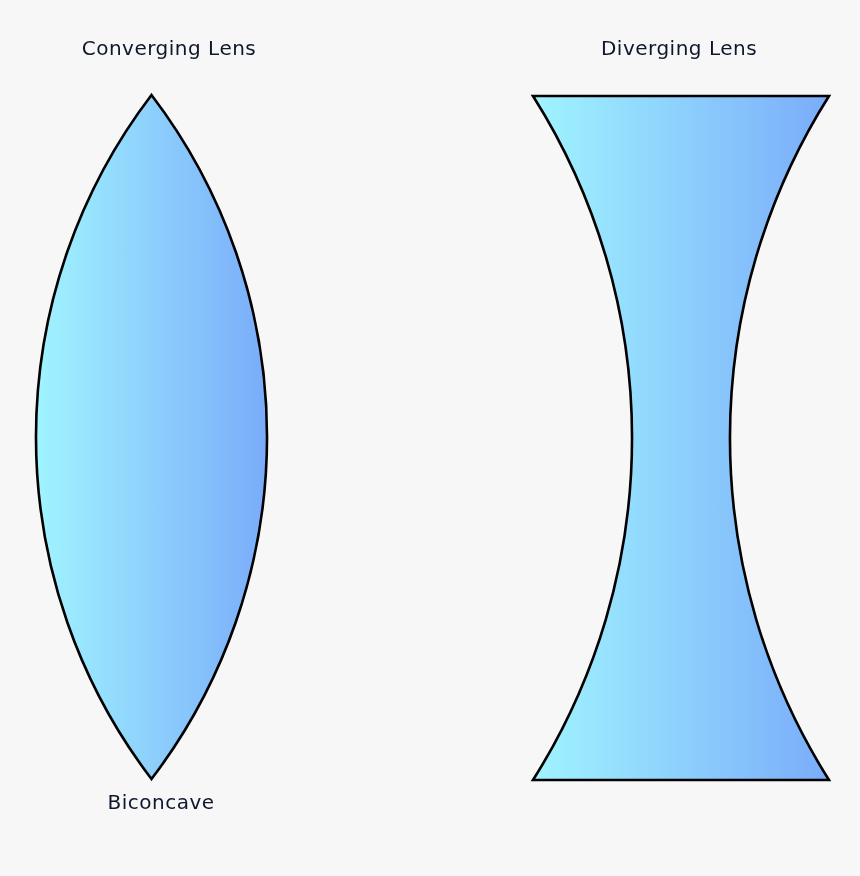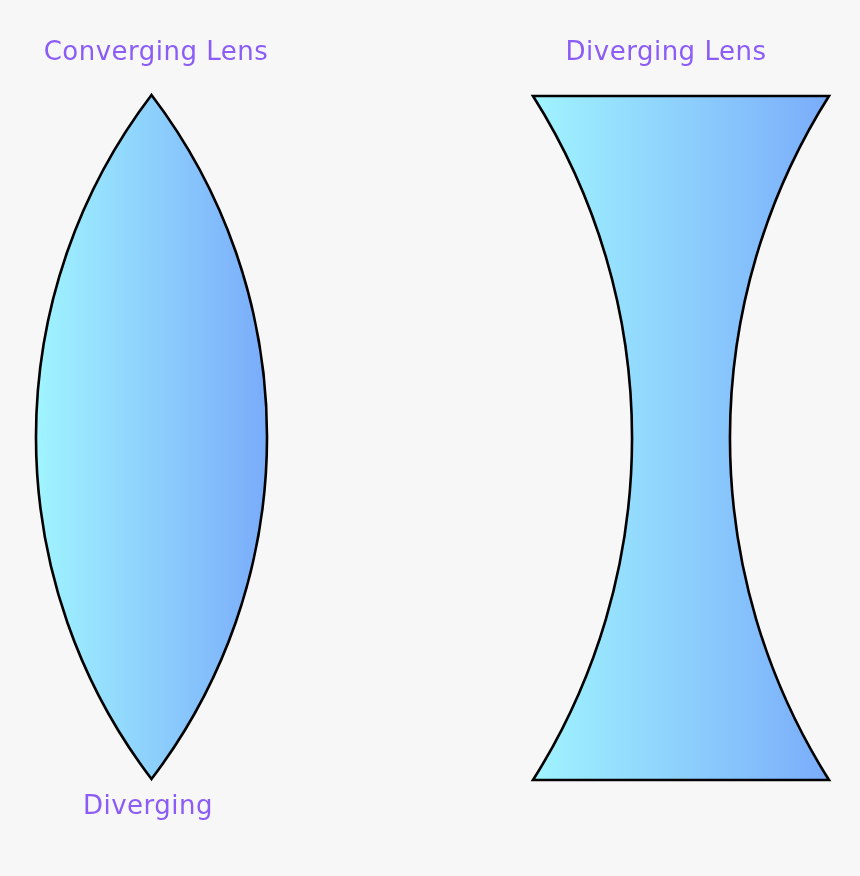--- a/index.html
+++ b/index.html
@@ -22,25 +22,26 @@
   .diagram-svg {
     position: absolute;
     left: 0;
     top: 0;
     width: 860px;
     height: 876px;
   }
   .caption {
     position: absolute;
     transform: translateX(-50%);
-    font-size: 26px;
+    font-size: 20px;
     line-height: 1.1;
-    color: #8b5cf6;
+    color: #0f172a;
     white-space: nowrap;
     letter-spacing: 0.5px;
+    margin-left: 13px;
   }
   .title-converging { left: 156px; top: 37px; }
   .title-diverging  { left: 666px; top: 37px; text-align: right; }
   .label-biconvex   { left: 148px; top: 791px; }
   .label-biconcave  { left: 684px; top: 791px; }
 </style>
 </head>
 <body>
 
 <div class="canvas">
@@ -63,16 +64,16 @@
              A 640 640 0 0 0 829 780
              L 533 780
              A 640 640 0 0 0 533 96
              Z" fill="url(#lensGradient)" stroke-width="2.6" stroke-linejoin="miter" stroke="#000000"></path>
   </svg>
 
   <div class="caption title-converging">Converging Lens</div>
 
   <div class="caption title-diverging">Diverging Lens</div>
 
-  <div class="caption label-biconvex">Diverging</div>
+  <div class="caption label-biconvex">Biconcave</div>
 
 
 </div>
 
 </body></html>

